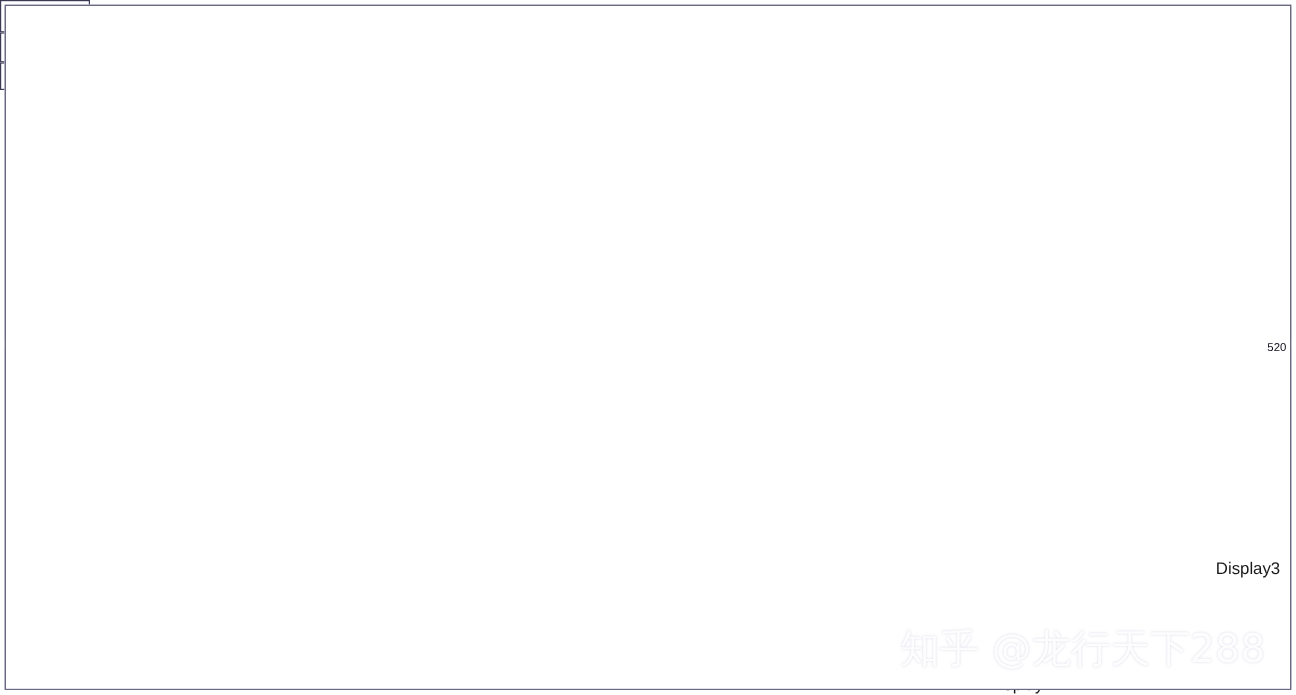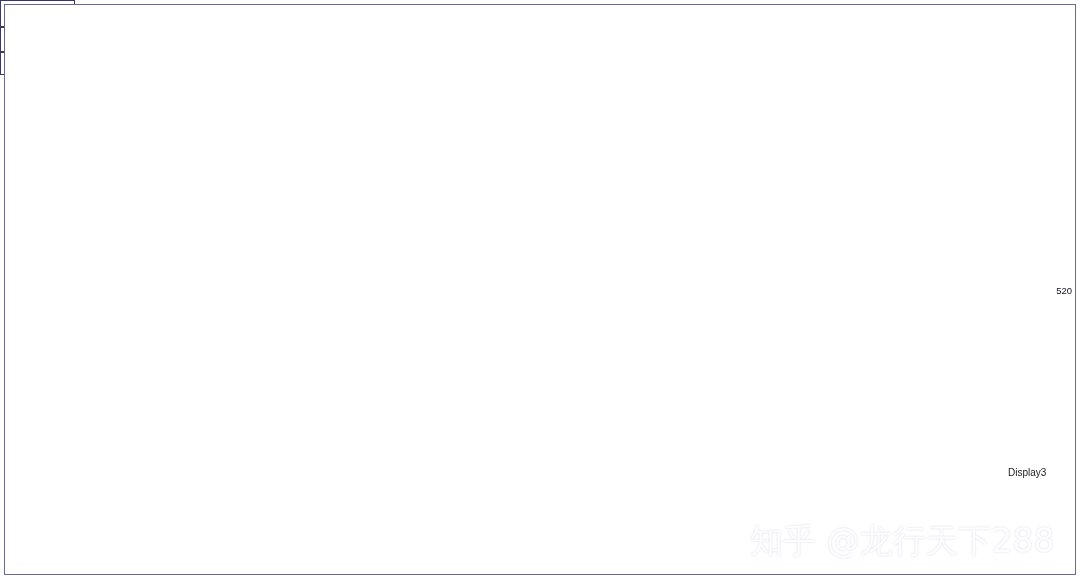--- a/index.html
+++ b/index.html
@@ -10,21 +10,21 @@
   
   .panel{position:absolute;background:#dcdcf5;border:1px solid #8a8ab5;box-sizing:border-box;}
   .panel-label{position:absolute;left:6px;top:3px;font-size:9.5px;color:#333;
                font-family:"DejaVu Sans",sans-serif;white-space:nowrap;}
 
   
   .blk{position:absolute;box-sizing:border-box;background:#ffffff;border:1.3px solid #2b2b4d;
        box-shadow:1.5px 1.5px 0 rgba(70,70,90,.55);}
   .blk .txt{position:absolute;left:0;right:0;top:50%;transform:translateY(-50%);
             text-align:center;font-size:9.5px;color:#101020;white-space:nowrap;}
-  .caption{position:absolute;text-align:left;font-size:10px;color:#1a1a1a;
+  .caption{position:absolute;text-align:center;font-size:14px;color:#1a1a1a;
            line-height:10.5px;white-space:pre;}
 
   
   .ds .r1,.ds .r2{position:absolute;left:8%;right:8%;height:0;border-top:1.2px solid #2b2b4d;}
   .ds .r1{top:14%;} .ds .r2{bottom:14%;}
 
   
   .hl{border:1.3px solid #2b2b4d;outline:4px solid #a64ca6;outline-offset:0px;}
 
   

